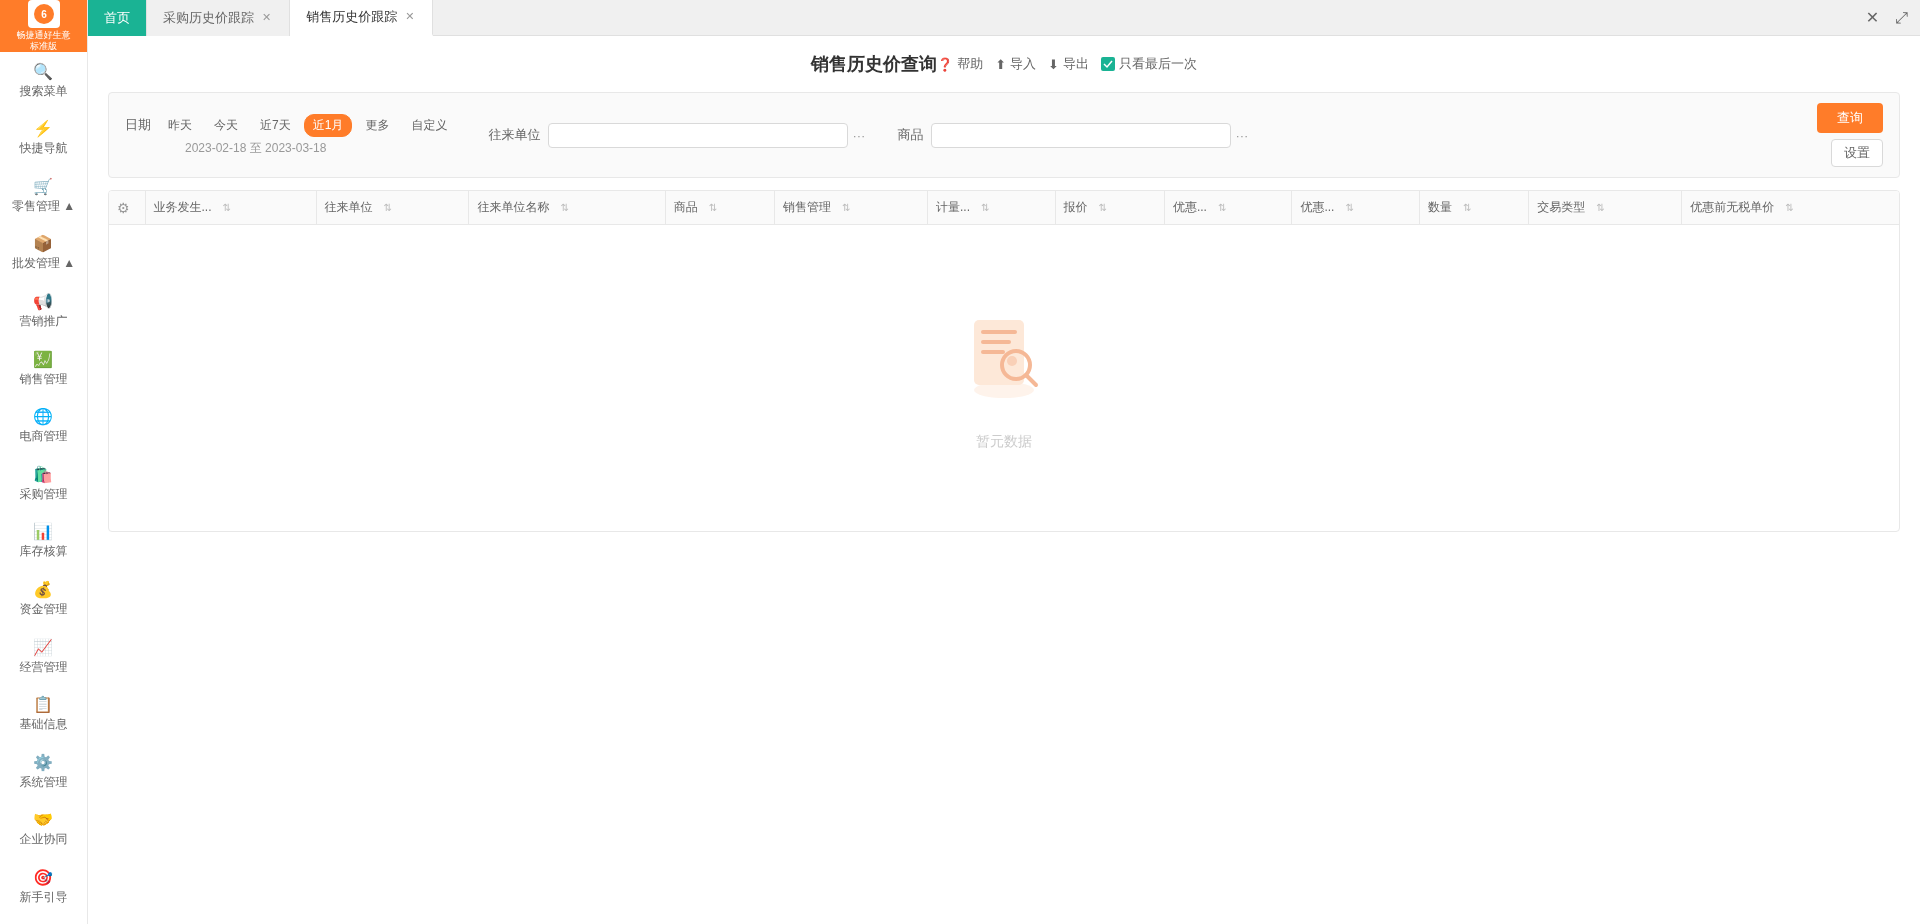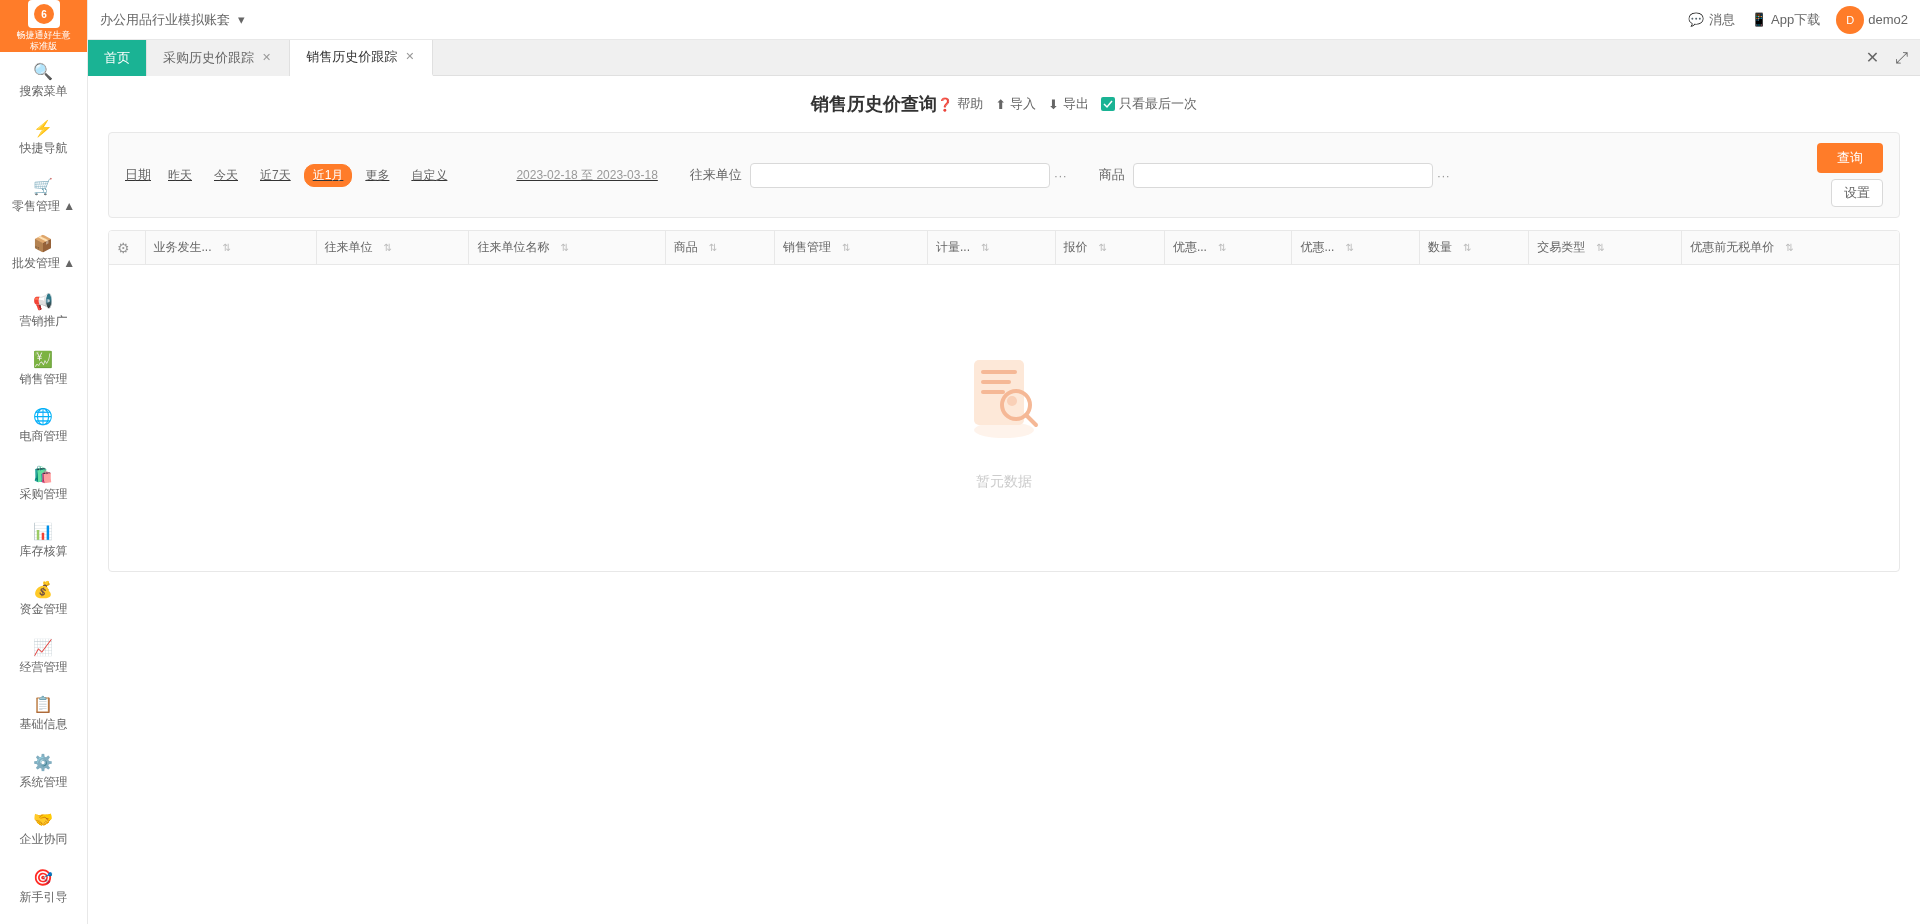--- a/index.html
+++ b/index.html
@@ -69,21 +69,21 @@
     .table { width: 100%; border-collapse: collapse; }
     .table th { background: #fafafa; border-bottom: 1px solid #e8e8e8; border-right: 1px solid #e8e8e8; padding: 8px 8px; font-size: 12px; color: #666; font-weight: normal; text-align: left; white-space: nowrap; cursor: pointer; user-select: none; }
     .table th:last-child { border-right: none; }
     .th-content { display: flex; align-items: center; gap: 11px; }
     .sort-icon { font-size: 10px; color: #bbb; }
     .settings-th { width: 36px; text-align: center; }
     .settings-icon { color: #999; font-size: 14px; cursor: pointer; }
     .empty-state { display: flex; flex-direction: column; align-items: center; justify-content: center; padding: 80px 20px; }
     .empty-illustration { width: 100px; height: 100px; margin-bottom: 16px; }
     .empty-text { color: #ccc; font-size: 14px; margin-top: 12px; }
-    .filter-date-group { display: flex; flex-direction: row; text-decoration: underline; }
+    .filter-date-group { display: flex; flex-direction: column; }
 
     
     .filter-section { width: 100%; }
     .filter-top { display: flex; align-items: center; width: 100%; gap: 12px; }
     .filter-right-btns { display: flex; flex-direction: column; align-items: flex-end; gap: 6px; margin-left: auto; }
   </style>
 </head>
 <body>
 
 <div class="sidebar">
@@ -161,44 +161,20 @@
     </div>
       <div class="sidebar-item">
       
       
     </div>
     </div>
 </div>
 
 <div class="main">
 
-  <div class="topbar">
-    <div class="topbar-left">
-      <span class="topbar-title">办公用品行业模拟账套</span>
-      <span class="topbar-dropdown">
-        <span>▾</span>
-      </span>
-    </div>
-    <div class="topbar-right">
-      <div class="topbar-right-item">
-        <span>💬</span>
-        <span>消息</span>
-      </div>
-      <div class="topbar-right-item">
-        <span>📱</span>
-        <span>App下载</span>
-      </div>
-      <div class="topbar-right-item">
-        <div class="avatar">
-          <span>D</span>
-        </div>
-        <span>demo2</span>
-      </div>
-    </div>
-  </div>
 
   <div class="tabbar">
     <div class="tab tab-home">
       <span>首页</span>
     </div>
     <div class="tab">
       <span>采购历史价跟踪</span>
       <span class="tab-close">✕</span>
     </div>
     <div class="tab active">

